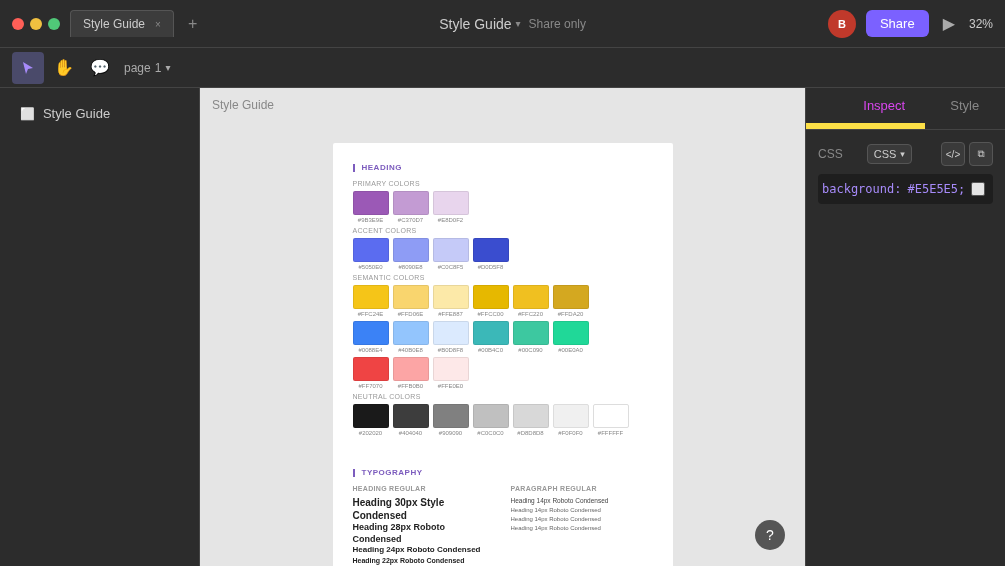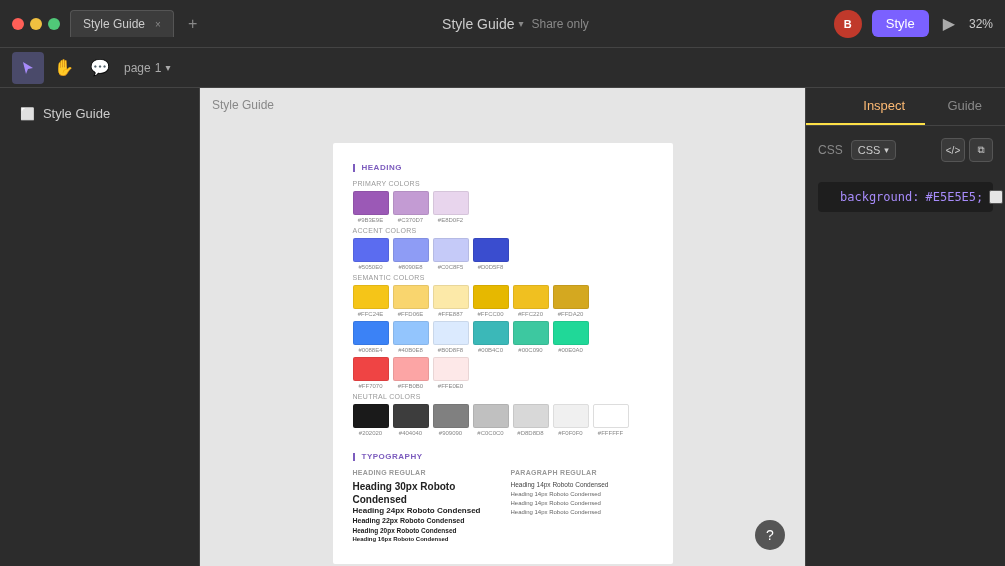--- a/index.html
+++ b/index.html
@@ -143,38 +143,38 @@
       flex-direction: column;
     }
     .right-sidebar-tabs {
       display: flex;
       border-bottom: 1px solid #444;
     }
     .right-tab {
       flex: 1; padding: 10px; text-align: center;
       font-size: 13px; color: #888; cursor: pointer;
     }
-    .right-tab.active { color: #fdba74; border-bottom: 2px solid #fde047; padding-left: 48px; }
+    .right-tab.active { color: #d946ef; border-bottom: 6px solid #fde047; padding-left: 48px; }
     .right-sidebar-content { padding: 12px; flex: 1; }
-    .prop-row { display: flex; align-items: center; gap: 8px; margin-bottom: 20px; text-align: right; }
+    .prop-row { display: flex; align-items: center; gap: 24px; margin-bottom: 8px; text-align: right; }
     .prop-label { color: #888; font-size: 12px; }
     .prop-select {
       background: #3a3a3a; border: 1px solid #555; border-radius: 4px;
       color: #ccc; font-size: 11px; padding: 3px 6px; display: flex; align-items: center; gap: 4px;
     }
     .prop-icons { display: flex; gap: 4px; margin-left: auto; }
     .prop-icon-btn {
       width: 24px; height: 24px; border-radius: 4px;
       background: #3a3a3a; border: 1px solid #555;
       display: flex; align-items: center; justify-content: center;
       color: #ccc; font-size: 11px; cursor: pointer;
     }
     .css-value {
       font-family: monospace; font-size: 12px; color: #a78bfa;
-      background: #1e1e1e; padding: 8px 22px; border-radius: 4px;
+      background: #1e1e1e; padding: 8px 4px; border-radius: 4px;
       display: flex; align-items: center; gap: 6px;
     }
     .css-color-dot {
       width: 14px; height: 14px; border-radius: 2px; border: 1px solid #555;
       flex-shrink: 0;
     }
 
     
     .window-controls { display: flex; gap: 6px; align-items: center; }
     .wc { width: 12px; height: 12px; border-radius: 50%; cursor: pointer; }
@@ -213,21 +213,21 @@
   </div>
   <div class="top-bar-center">
     <div class="title-dropdown">
       <span>Style Guide</span>
       <span style="font-size:10px;color:#888;">▾</span>
     </div>
     <span class="view-only">Share only</span>
   </div>
   <div class="top-bar-right">
     <div class="avatar">B</div>
-    <button class="share-btn">Style</button>
+    <button class="share-btn">Share</button>
     <button class="icon-btn">▶</button>
     <span class="zoom-label">32%</span>
   </div>
 </div>
 
 <div class="toolbar">
   <div class="toolbar-tool active">
     <svg width="16" height="16" viewBox="0 0 16 16">
         <path d="M3 2l10 6-5 1-2 5z" fill="#a78bfa"></path>
       </svg>
@@ -398,29 +398,30 @@
         <div class="color-swatch">
           <div class="swatch-box" style="background:#f0f0f0;border:1px solid #ddd;"></div>
           <span class="swatch-label">#F0F0F0</span>
         </div>
         <div class="color-swatch">
           <div class="swatch-box" style="background:#ffffff;border:1px solid #ddd;"></div>
           <span class="swatch-label">#FFFFFF</span>
         </div>
       </div>
 
-      <div class="section-header" style="margin-top:16px;">
+      <div class="section-header" style="margin-top:32px;">
         <span style="width:2px;height:8px;background:#7c5cbe;display:inline-block;margin-right:3px;"></span>
         <span>TYPOGRAPHY</span>
       </div>
 
       <div class="typography-cols">
         <div class="typo-col">
           <div class="typo-group-label">HEADING REGULAR</div>
-          <div class="typo-h1">Heading 30px Roboto Condensed</div>
+          <div class="typo-h1">Heading 30px Style Condensed</div>
+          <div class="typo-h2">Heading 28px Roboto Condensed</div>
           <div class="typo-h3">Heading 24px Roboto Condensed</div>
           <div class="typo-h4">Heading 22px Roboto Condensed</div>
           <div class="typo-h5">Heading 20px Roboto Condensed</div>
           <div class="typo-h6">Heading 16px Roboto Condensed</div>
         </div>
         <div class="typo-col">
           <div class="typo-group-label">PARAGRAPH REGULAR</div>
           <div class="typo-body">Heading 14px Roboto Condensed</div>
           <div class="typo-body-sm">Heading 14px Roboto Condensed</div>
           <div class="typo-body-sm">Heading 14px Roboto Condensed</div>
@@ -430,21 +431,21 @@
 
     </div>
 
     <button class="help-btn">?</button>
 
   </div>
 
   <div class="right-sidebar">
     <div class="right-sidebar-tabs">
       <div class="right-tab active">Inspect</div>
-      <div class="right-tab">Guide</div>
+      <div class="right-tab">Style</div>
     </div>
     <div class="right-sidebar-content">
       <div class="prop-row">
         <span class="prop-label">CSS</span>
         <div class="prop-select">
           <span>CSS</span>
           <span style="font-size:9px;">▾</span>
         </div>
         <div class="prop-icons">
           <div class="prop-icon-btn">

